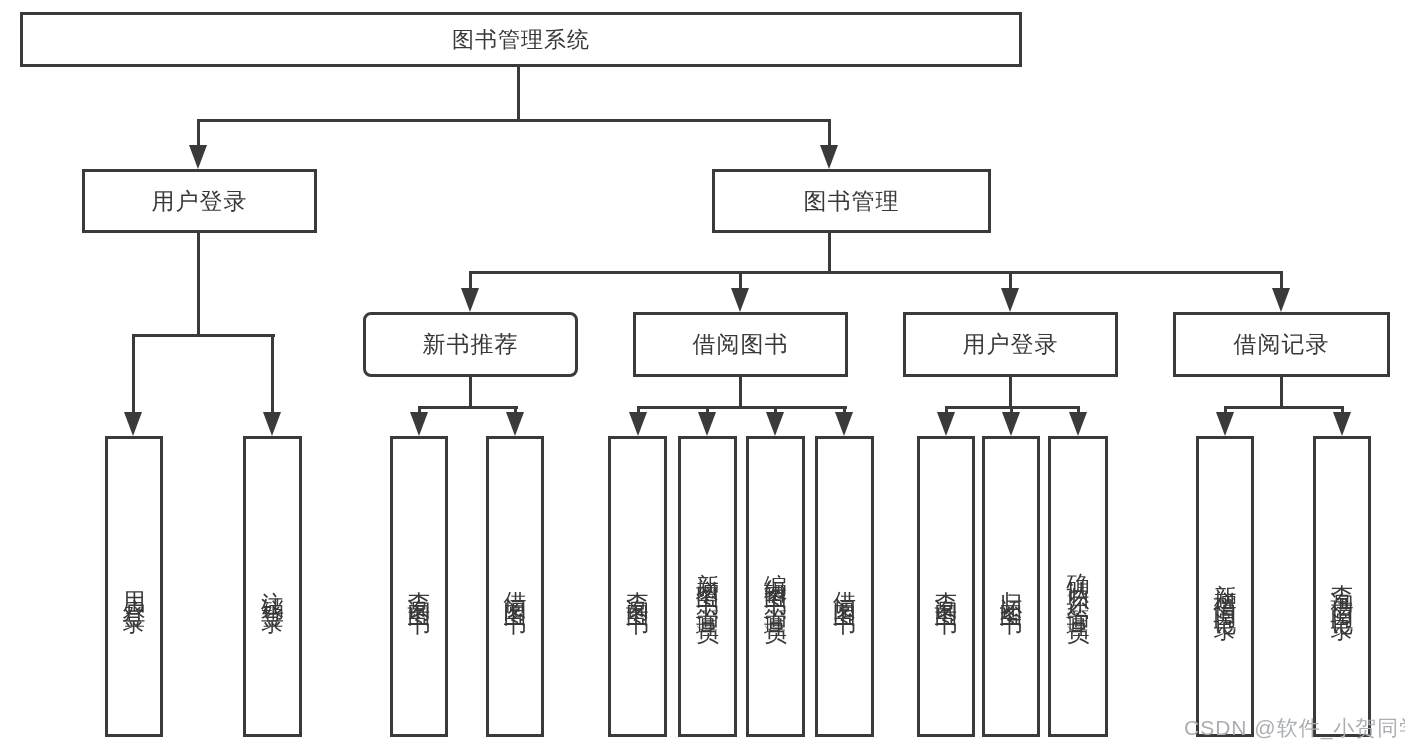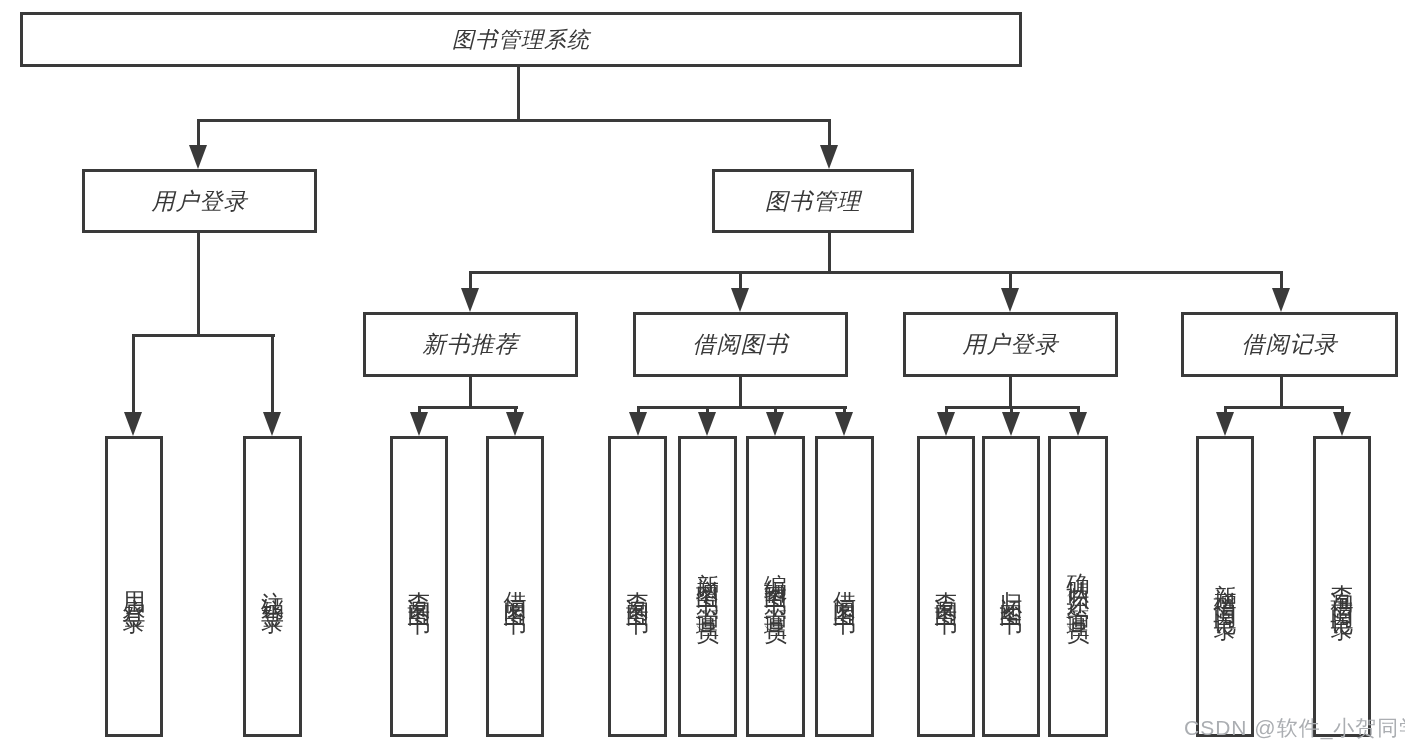--- a/index.html
+++ b/index.html
@@ -14,21 +14,20 @@
   
   .node{
     position:absolute;
     box-sizing:border-box;
     border:3px solid #3a3a3a;
     background:#fff;
     display:flex;align-items:center;justify-content:center;
     font-size:23px;
     letter-spacing:1px;
     z-index:2;
-    font-style:italic;
   }
   .leaf{
     position:absolute;
     box-sizing:border-box;
     border:3px solid #3a3a3a;
     background:#fff;
     display:flex;align-items:center;justify-content:center;
     z-index:2;
   }
   .vtext{
@@ -122,34 +121,34 @@
   <div class="ar" style="left:1216px;top:412px;"></div>
   <div class="ar" style="left:1333px;top:412px;"></div>
 
   <div class="node" style="left:20px;top:12px;width:1002px;height:55px;font-size:22px;">
     <span>图书管理系统</span>
   </div>
 
   <div class="node" style="left:82px;top:169px;width:235px;height:64px;">
     <span>用户登录</span>
   </div>
-  <div class="node" style="left:712px;top:169px;width:202px;height:64px;">
+  <div class="node" style="left:712px;top:169px;width:279px;height:64px;">
     <span>图书管理</span>
   </div>
 
-  <div class="node" style="left:363px;top:312px;width:215px;height:65px;">
+  <div class="node" style="left:363px;top:312px;width:215px;height:65px;border-radius:8px;">
     <span>新书推荐</span>
   </div>
   <div class="node" style="left:633px;top:312px;width:215px;height:65px;">
     <span>借阅图书</span>
   </div>
   <div class="node" style="left:903px;top:312px;width:215px;height:65px;">
     <span>用户登录</span>
   </div>
-  <div class="node" style="left:1173px;top:312px;width:217px;height:65px;margin-left:8px;">
+  <div class="node" style="left:1173px;top:312px;width:217px;height:65px;">
     <span>借阅记录</span>
   </div>
 
   <div class="leaf" style="left:105px;top:436px;width:58px;height:301px;">
     <span class="vtext">用户登录</span>
   </div>
   <div class="leaf" style="left:243px;top:436px;width:59px;height:301px;">
     <span class="vtext">注销登录</span>
   </div>
 

